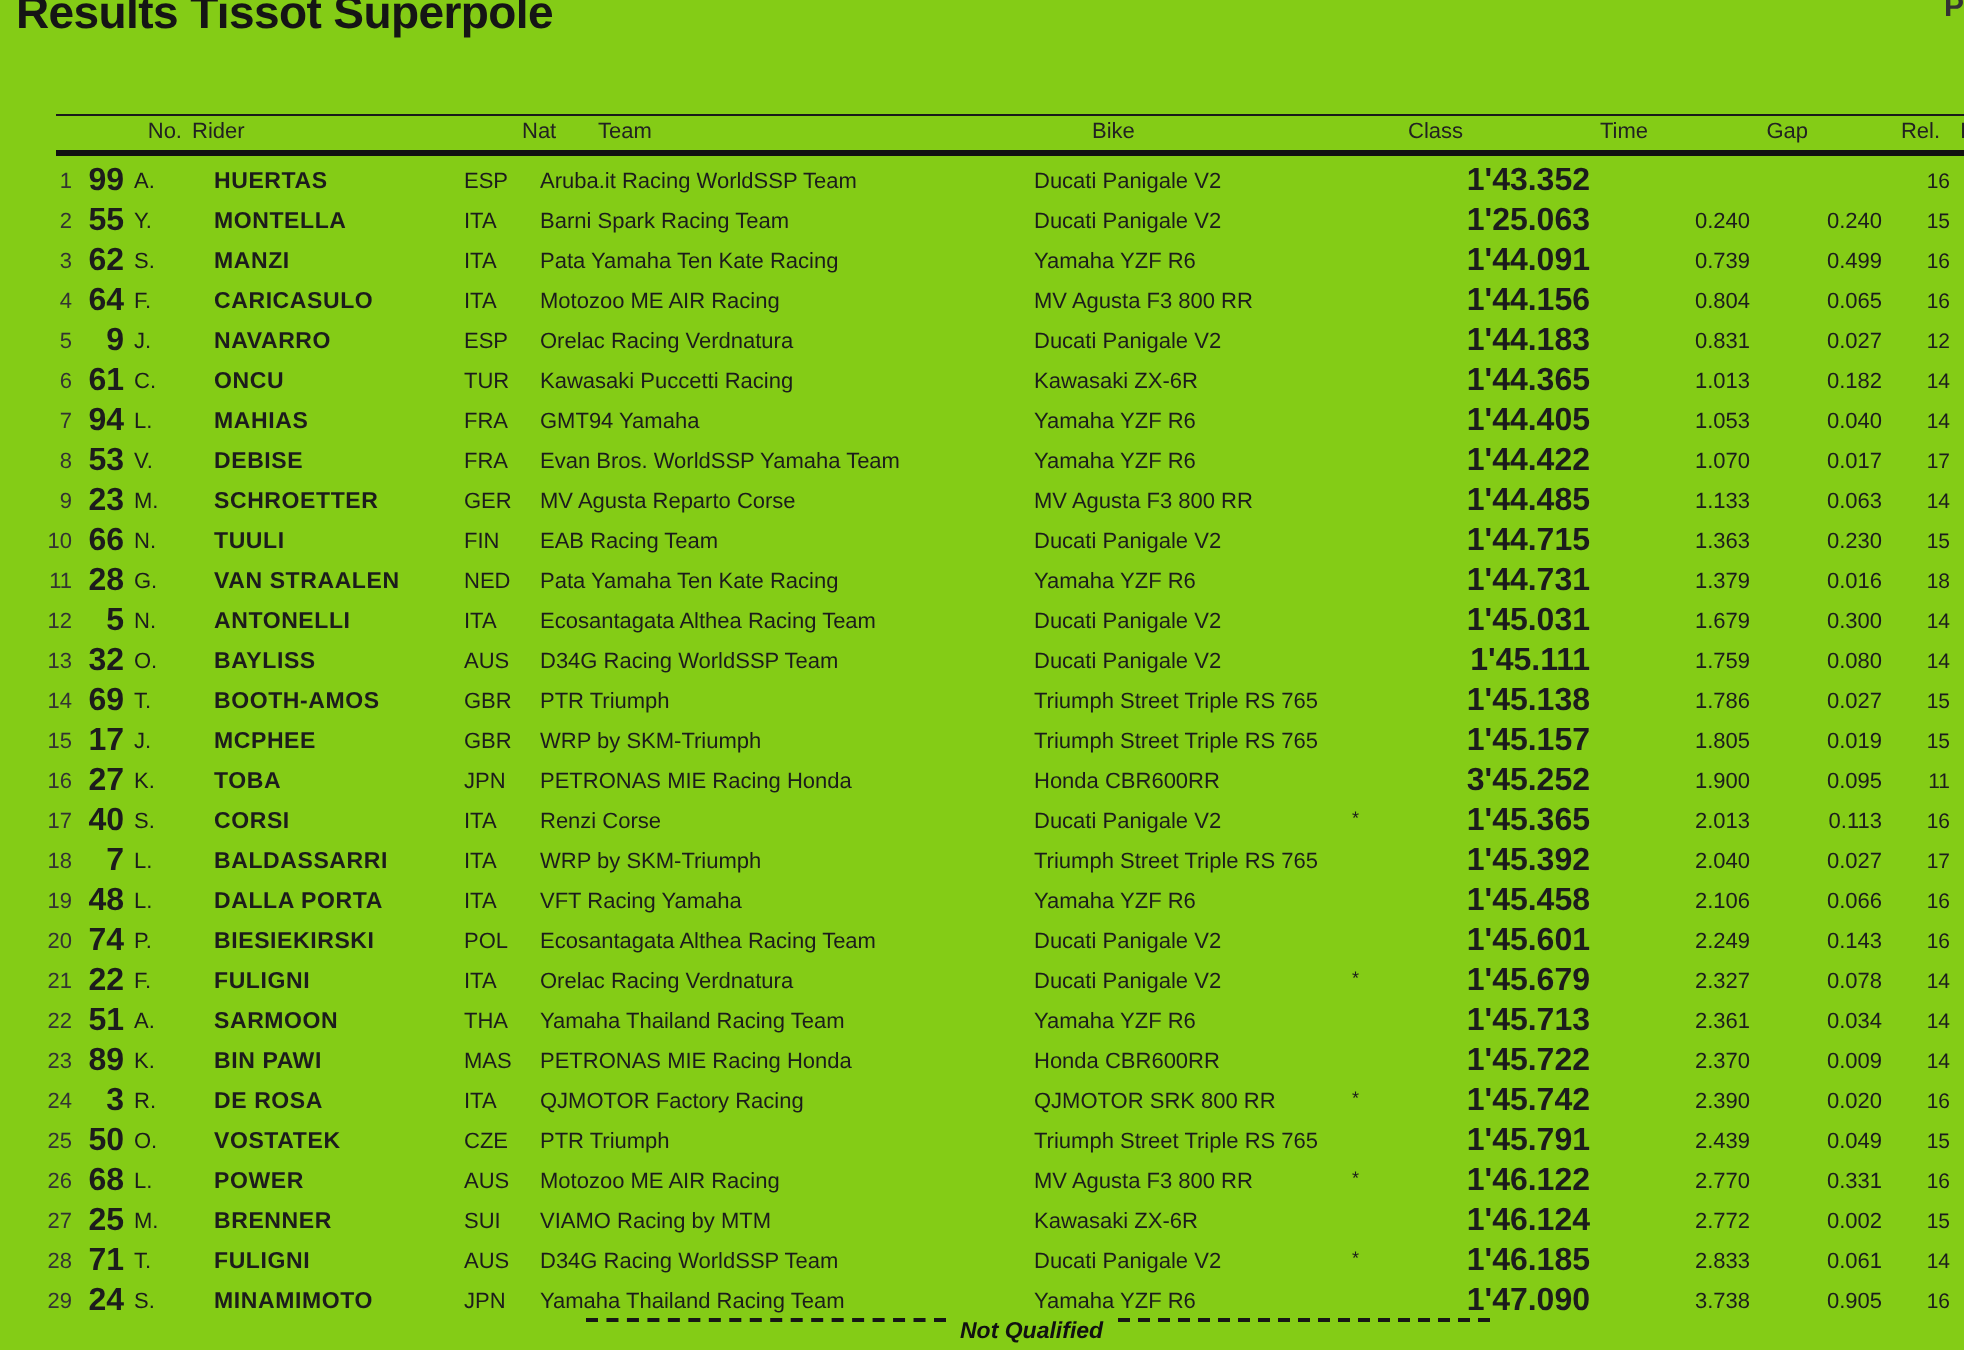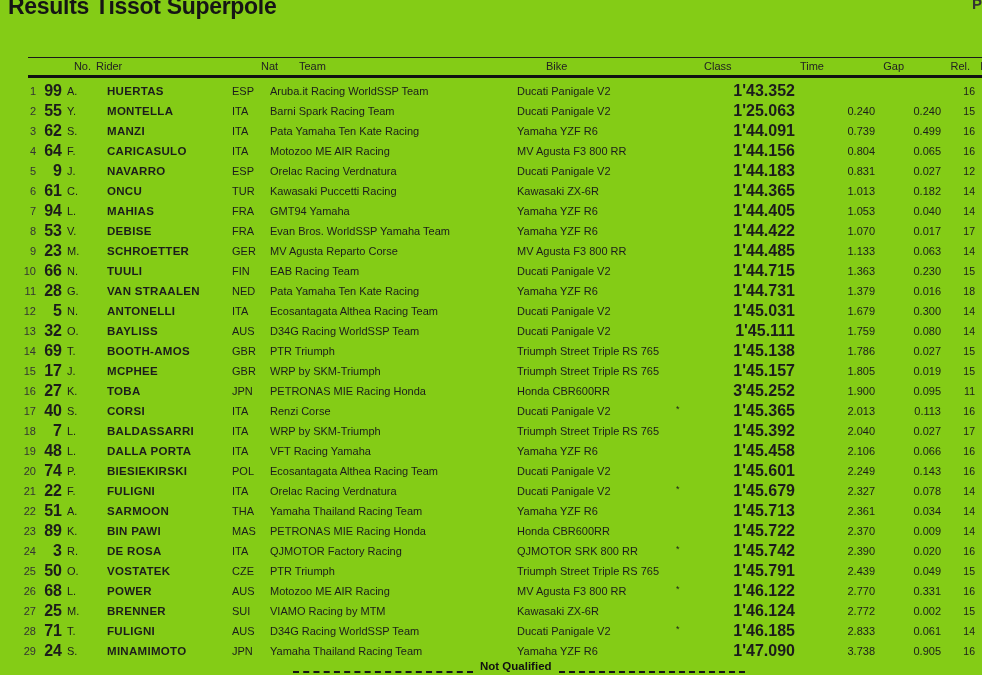--- a/index.html
+++ b/index.html
@@ -71,21 +71,22 @@
   .thead .col-rider { left: 67px; text-align: center; }
   .thead .col-time  { font-weight: normal; font-size: 11px; }
   .thead .col-no    { font-weight: normal; font-size: 11px; }
   .nq-divider {
     position: absolute;
     top: 659px;
     left: 293px;
     width: 452px;
     height: 14px;
     display: flex;
-    align-items: flex-end;
+    align-items: flex-start;
+    font-style: italic;
   }
   .nq-dash { flex: 1; border-top: 2px dashed #161616; height: 0; }
   .nq-dash.left  { max-width: 180px; }
   .nq-label {
     padding: 0 7px;
     font-size: 11.5px;
     font-weight: bold;
     line-height: 14px;
     white-space: nowrap;
     color: #111;

